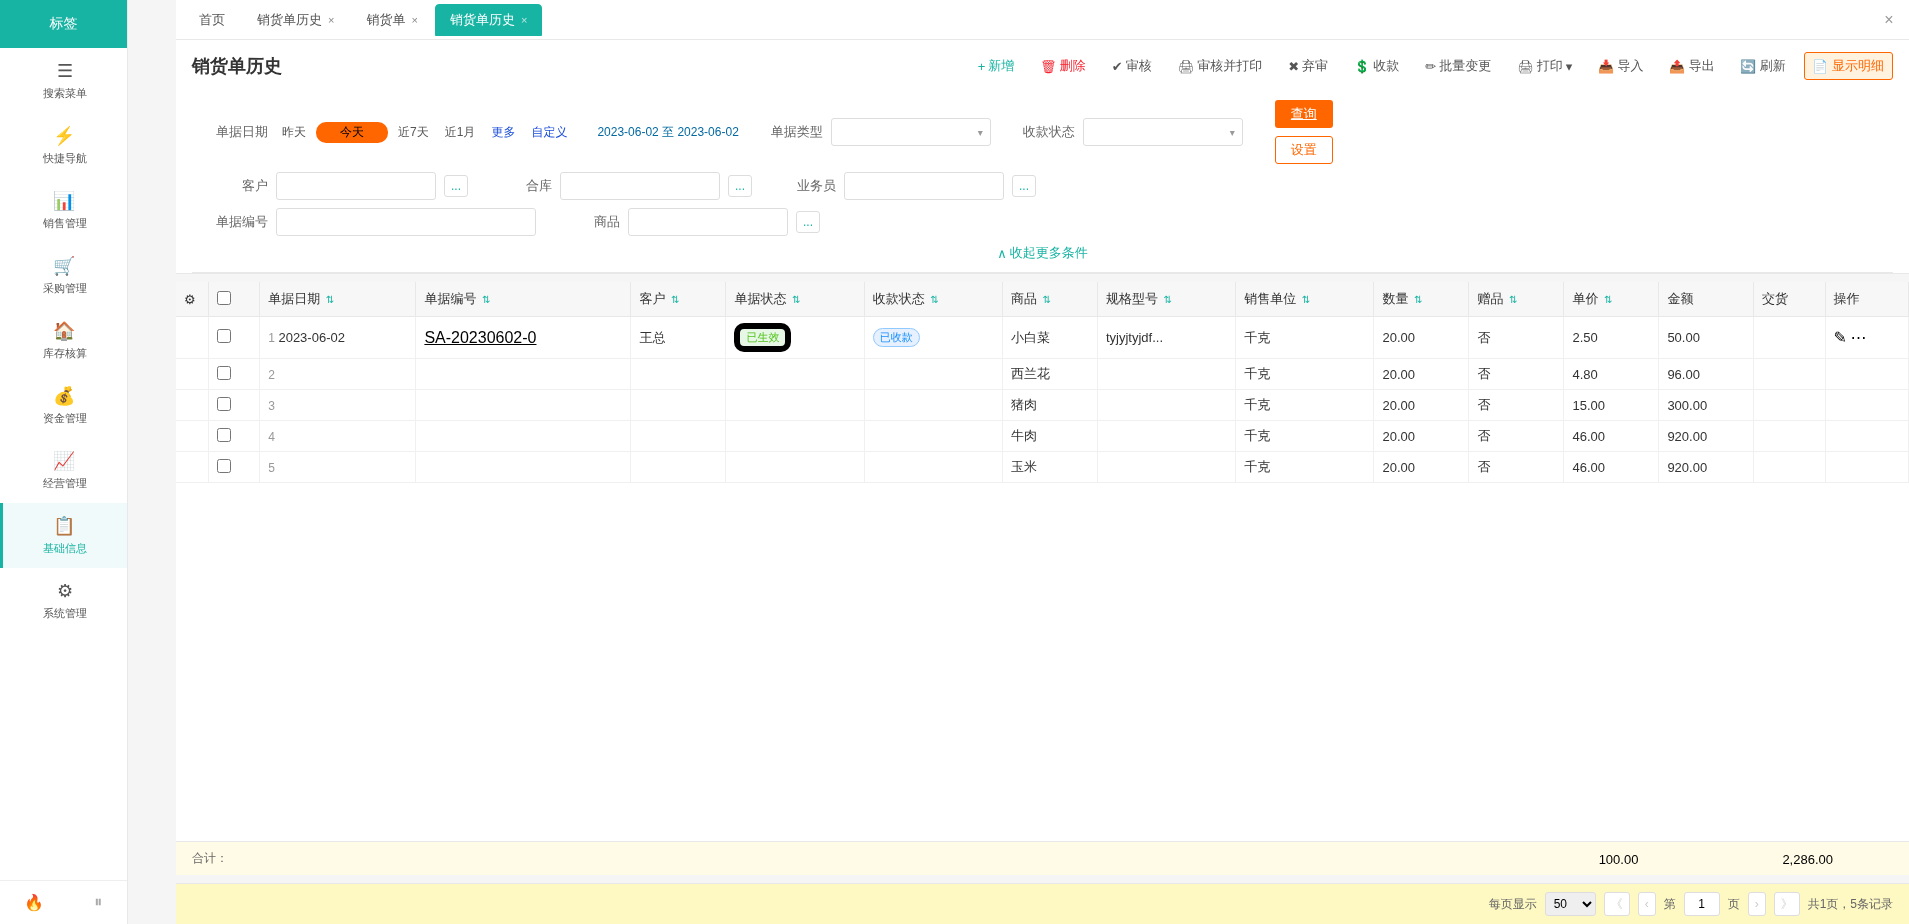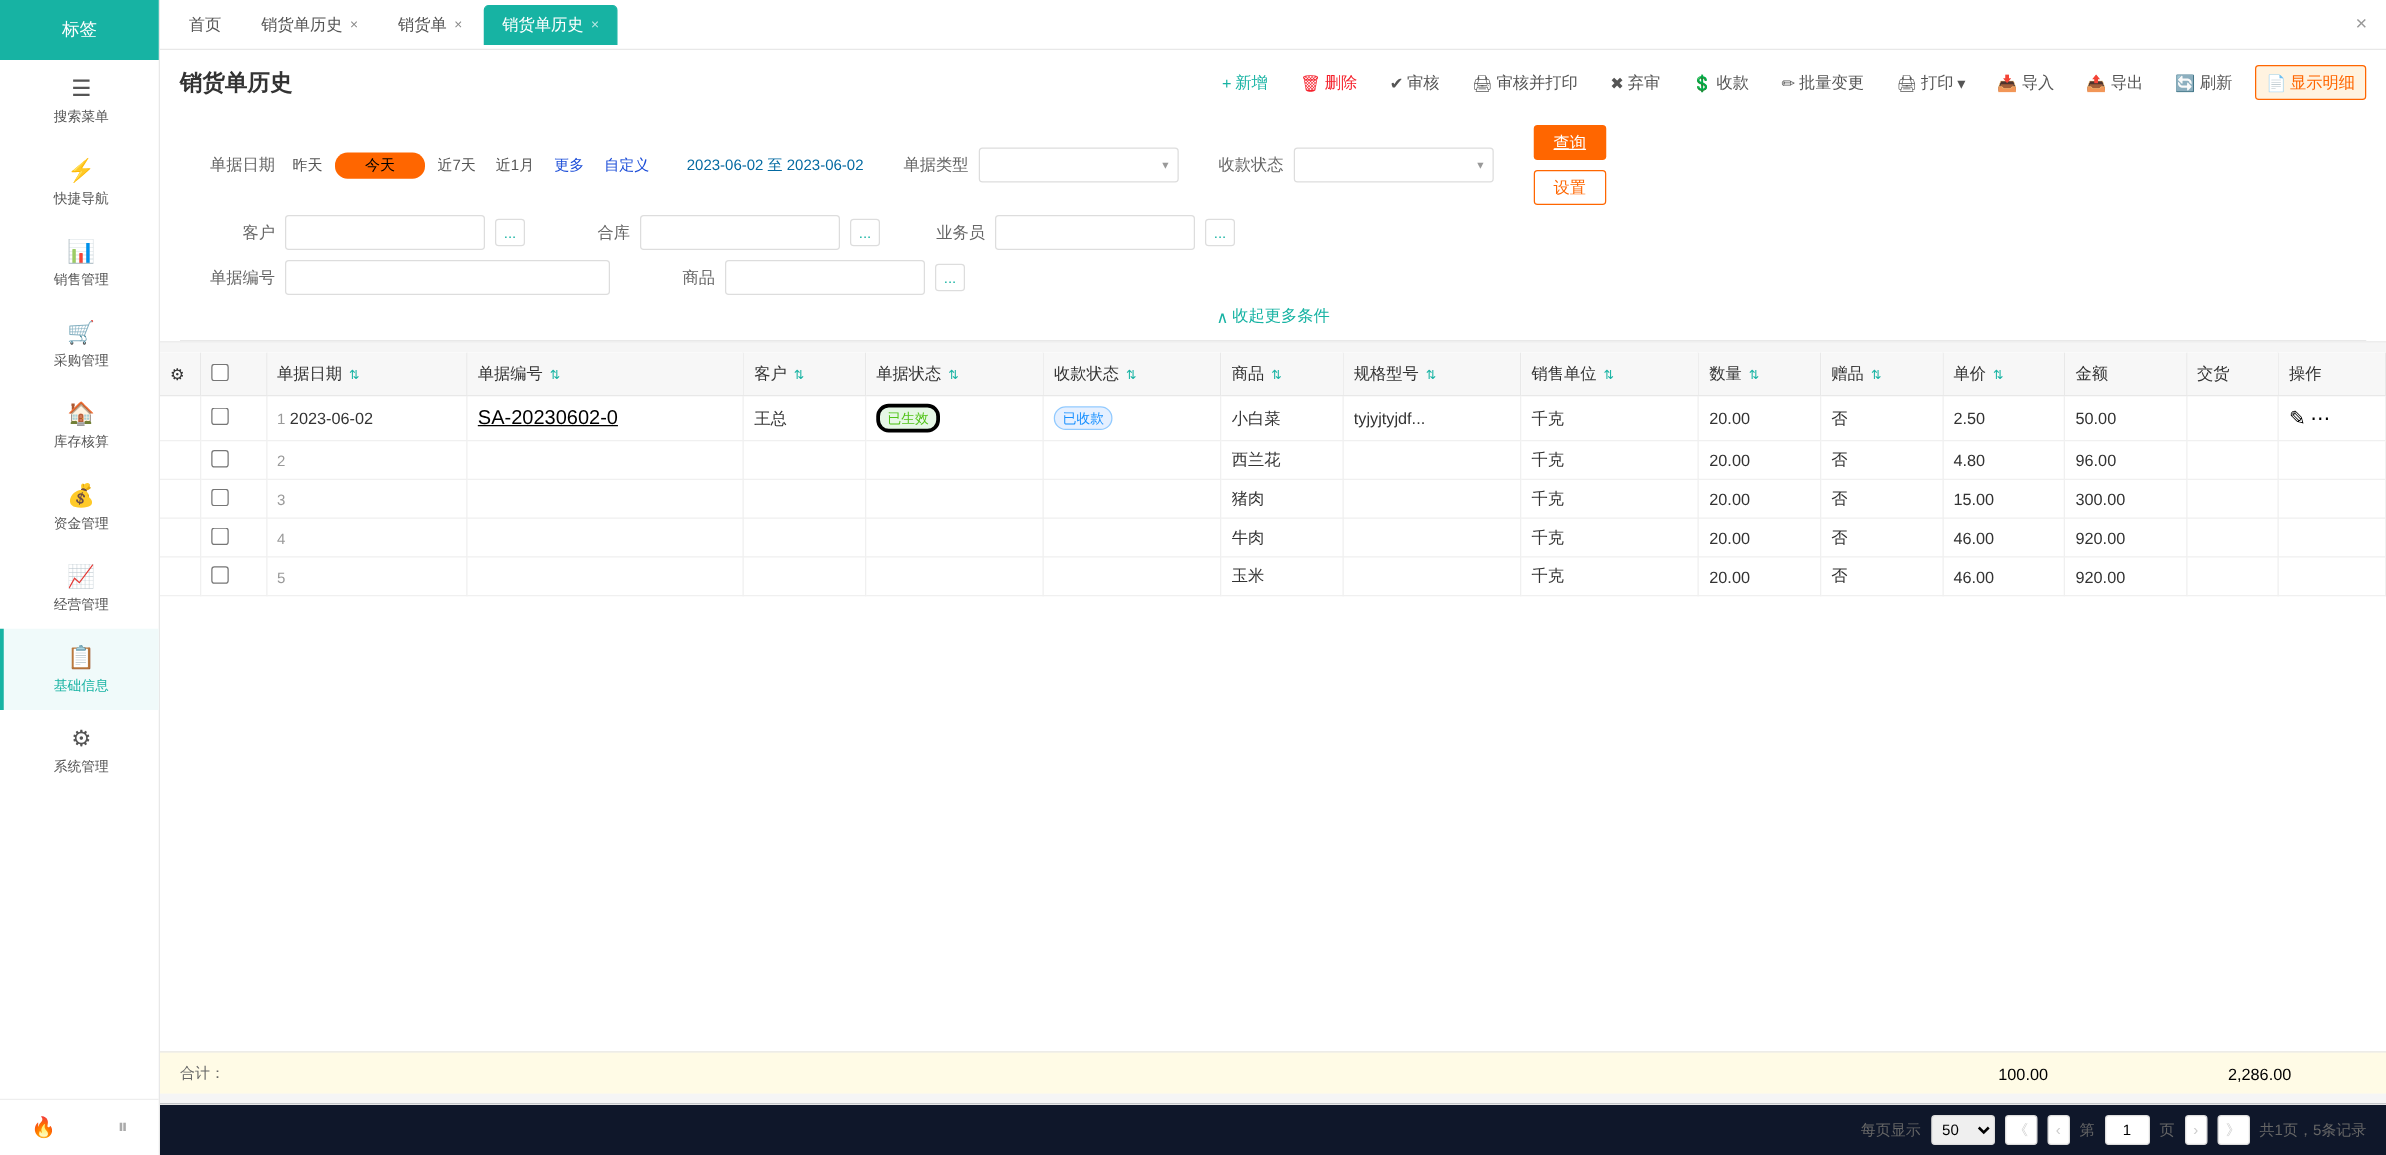--- a/index.html
+++ b/index.html
@@ -9,21 +9,21 @@
     .sidebar { width: 128px; background: #fff; border-right: 1px solid #e8e8e8; display: flex; flex-direction: column; flex-shrink: 0; }
     .sidebar-logo { height: 48px; background: #17b3a3; display: flex; align-items: center; justify-content: center; color: #fff; font-size: 14px; font-weight: normal; }
     .sidebar-item { display: flex; flex-direction: column; align-items: center; padding: 12px 8px; cursor: pointer; color: #555; gap: 4px; border-left: 3px solid transparent; }
     .sidebar-item.active { color: #17b3a3; border-left-color: #17b3a3; background: #f0fafa; }
     .sidebar-item .icon { font-size: 18px; }
     .sidebar-item .label { font-size: 11px; }
     .sidebar-bottom { margin-top: auto; border-top: 1px solid #eee; padding: 8px 0; display: flex; justify-content: space-around; }
     .sidebar-bottom-icon { cursor: pointer; color: #aaa; font-size: 16px; padding: 4px; }
 
     
-    .main { flex: 1; display: flex; flex-direction: column; overflow: hidden; }
+    .main { flex: 1; display: flex; flex-direction: column; overflow: hidden; margin-left: 48px; }
 
     
     .tab-bar { display: flex; align-items: center; background: #fff; border-bottom: 1px solid #e8e8e8; height: 40px; padding: 0 8px; gap: 2px; }
     .tab { display: flex; align-items: center; padding: 0 14px; height: 32px; border-radius: 4px 4px 0 0; cursor: pointer; color: #555; border: 1px solid transparent; gap: 6px; white-space: nowrap; }
     .tab.active { background: #17b3a3; color: #fff; border-color: #17b3a3; }
     .tab .close-icon { font-size: 11px; opacity: 0.7; }
     .tab.active .close-icon { color: #fff; }
     .tab-close-btn { margin-left: auto; width: 24px; height: 24px; display: flex; align-items: center; justify-content: center; cursor: pointer; color: #999; font-size: 16px; }
 
     
@@ -61,32 +61,32 @@
     .setting-btn { background: #fff; color: #ff6600; border: 1px solid #ff6600; border-radius: 3px; padding: 4px 12px; cursor: pointer; font-size: 13px; margin-top: 4px; width: 100%; }
     .query-setting { display: flex; flex-direction: column; align-items: center; gap: 4px; margin-left: 8px; }
 
     
     .table-wrap { flex: 1; overflow: auto; background: #fff; margin: 8px 0 0 0; }
     .data-table { width: 100%; border-collapse: collapse; }
     .data-table th { background: #f7f7f7; border-bottom: 1px solid #e8e8e8; border-right: 1px solid #e8e8e8; padding: 8px 8px; text-align: left; color: #333; font-weight: normal; white-space: nowrap; position: sticky; top: 0; z-index: 2; }
     .data-table td { border-bottom: 1px solid #f0f0f0; border-right: 1px solid #f0f0f0; padding: 6px 8px; color: #333; white-space: nowrap; }
     .data-table .sort-icon { color: #17b3a3; font-size: 10px; margin-left: 2px; cursor: pointer; }
     .tag { display: inline-block; padding: 1px 6px; border-radius: 10px; font-size: 11px; }
-    .tag-green { background: #e6f7e6; color: #52c41a; border: 3px solid #000000; }
+    .tag-green { background: #e6f7e6; color: #52c41a; border: 6px solid #000000; }
     .tag-blue { background: #e6f0ff; color: #1890ff; border: 1px solid #91caff; }
     .row-action { color: #000000; cursor: pointer; font-size: 16px; }
     .row-num { color: #999; font-size: 12px; }
     .gear-th { width: 32px; text-align: center; cursor: pointer; color: #666; }
 
     
     .table-footer { background: #fffbe6; border-top: 1px solid #e8e8e8; padding: 8px 16px; display: flex; align-items: flex-end; gap: 24px; }
     .footer-label { color: #666; font-size: 12px; }
 
     
-    .pagination-bar { display: flex; align-items: center; justify-content: flex-end; gap: 8px; padding: 8px 16px; background: #0f172a; border-top: 1px solid #e8e8e8; }
+    .pagination-bar { display: flex; align-items: center; justify-content: flex-end; gap: 8px; padding: 8px 16px; background: #fef9c3; border-top: 1px solid #e8e8e8; }
     .pagination-label { color: #666; font-size: 12px; }
     .pagination-select { border: 1px solid #ddd; border-radius: 3px; padding: 2px 4px; font-size: 12px; height: 24px; }
     .pagination-btn { border: 1px solid #ddd; border-radius: 3px; padding: 2px 6px; cursor: pointer; color: #555; background: #fff; font-size: 12px; height: 24px; display: flex; align-items: center; }
     .pagination-btn.disabled { color: #ccc; cursor: not-allowed; }
     .page-input { border: 1px solid #ddd; border-radius: 3px; width: 36px; text-align: center; height: 24px; font-size: 12px; }
     .page-info { color: #666; font-size: 12px; }
 
     
     .scroll-hint { height: 8px; background: #f5f5f5; }
 

